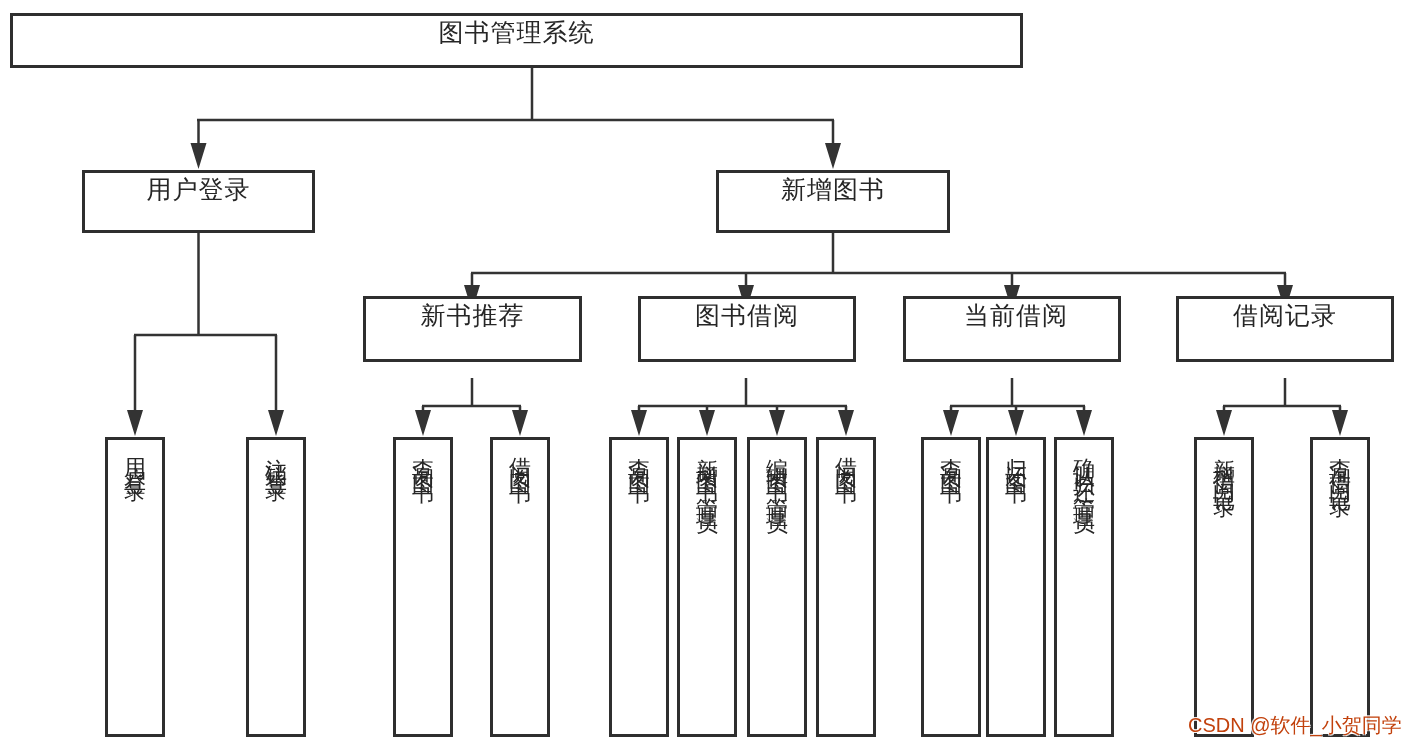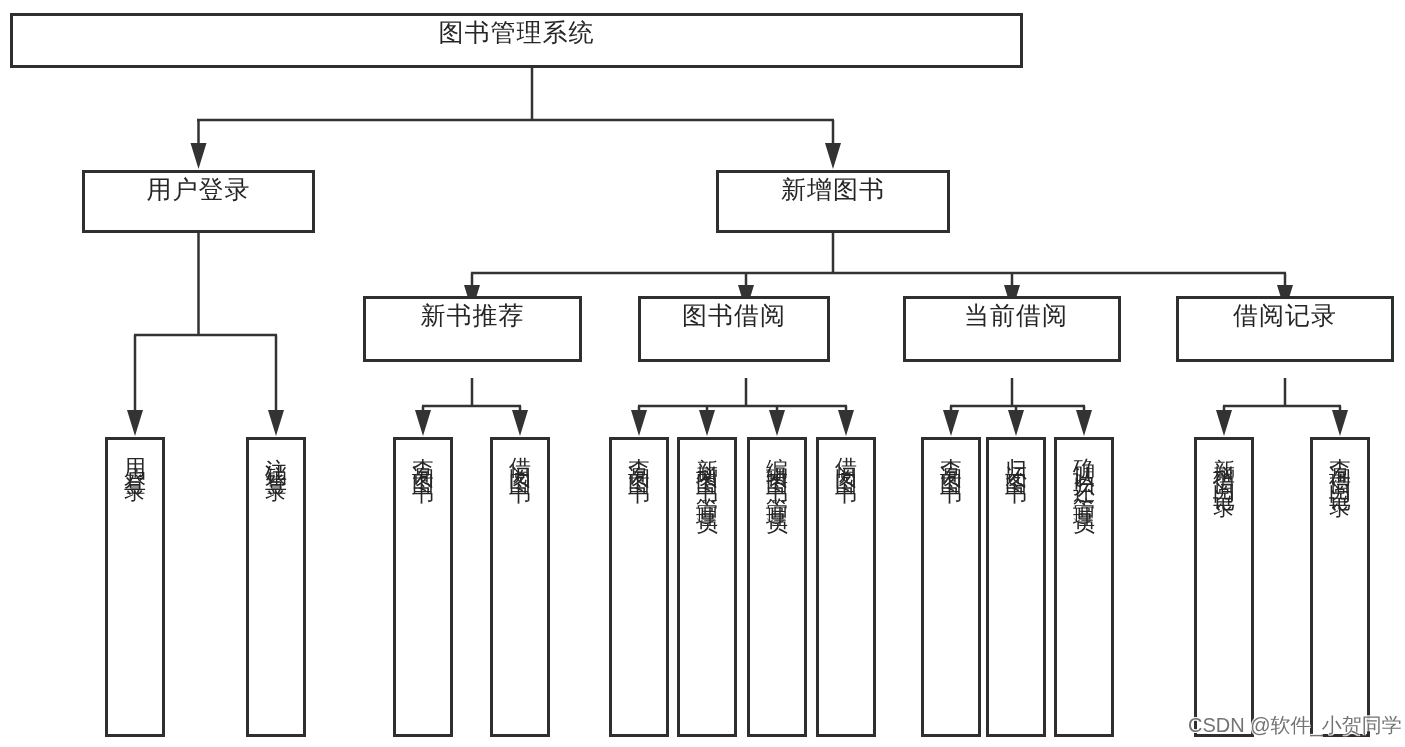--- a/index.html
+++ b/index.html
@@ -34,21 +34,21 @@
     white-space: nowrap;
   }
   
   #n-root       { left: 10px;  top: 13px;  width: 1013px; height: 55px; }
   
   #n-user-login { left: 82px;  top: 170px; width: 233px; height: 63px; }
   #n-book-mgmt  { left: 716px; top: 170px; width: 234px; height: 63px; }
   
   .lvl2 { top: 296px; height: 66px; }
   #n-newbook  { left: 363px;  width: 219px; }
-  #n-bookborrow { left: 638px; width: 192px; }
+  #n-bookborrow { left: 638px; width: 218px; }
   #n-current  { left: 903px;  width: 218px; padding-left: 8px; }
   #n-record   { left: 1176px; width: 218px; }
   
   .vert { top: 437px; height: 300px; width: 60px; }
   #n-login-v     { left: 105px; }
   #n-logout      { left: 246px; }
   #n-nb-query    { left: 393px; }
   #n-nb-borrow   { left: 490px; }
   #n-bb-query    { left: 609px; }
   #n-bb-add      { left: 677px; }
@@ -57,21 +57,21 @@
   #n-cb-query    { left: 921px; }
   #n-cb-return   { left: 986px; }
   #n-cb-confirm  { left: 1054px; }
   #n-br-add      { left: 1194px; }
   #n-br-query    { left: 1310px; }
   .watermark {
     position: absolute;
     left: 1188px;
     top: 712px;
     font-size: 20px;
-    color: #737373;
+    color: #c2410c;
     white-space: nowrap;
     z-index: 10;
     text-shadow: -1px -1px 0 rgba(255,255,255,.8), 1px -1px 0 rgba(255,255,255,.8),
                  -1px 1px 0 rgba(255,255,255,.8), 1px 1px 0 rgba(255,255,255,.8);
   }
 </style>
 </head>
 <body>
 
 <div class="canvas">

